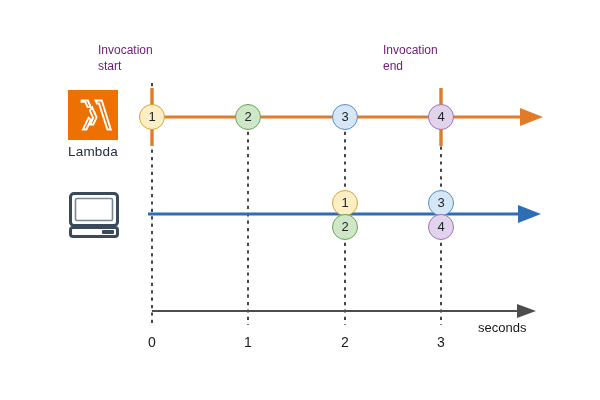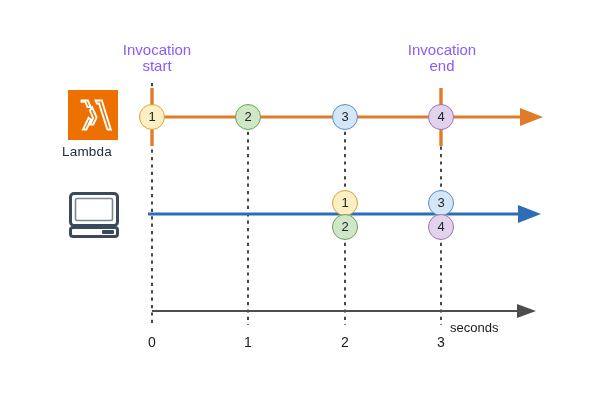--- a/index.html
+++ b/index.html
@@ -28,21 +28,21 @@
   
   .lambda-icon {
     position: absolute;
     left: 68px;
     top: 90px;
     width: 50px;
     height: 50px;
   }
   .lambda-label {
     position: absolute;
-    left: 42px;
+    left: 48px;
     top: 144px;
     width: 90px;
     text-align: center;
     font-size: 13.5px;
     color: #232f3e;
     letter-spacing: 0.2px;
   }
 
   
   .client-icon {
@@ -59,24 +59,23 @@
     width: 90px;
     text-align: center;
     font-size: 13.5px;
     color: #232f3e;
     letter-spacing: 0.2px;
   }
 
   
   .caption {
     position: absolute;
-    text-align: center;
-    font-size: 15px;
+    font-size: 12px;
     line-height: 16px;
-    color: #8b5cf6;
+    color: #701a75;
     white-space: pre-line;
   }
   .caption-start { left: 98px;  top: 42px;  width: 118px; }
   .caption-end   { left: 383px; top: 42px;  width: 118px; }
 
   
   .marker {
     position: absolute;
     width: 26px;
     height: 26px;
@@ -94,21 +93,21 @@
   .tick-label {
     position: absolute;
     width: 30px;
     text-align: center;
     font-size: 14px;
     color: #1a1a1a;
     top: 334px;
   }
   .axis-name {
     position: absolute;
-    left: 450px;
+    left: 478px;
     top: 320px;
     font-size: 13px;
     color: #1a1a1a;
   }
 </style>
 </head>
 <body>
 
 <div id="canvas">
 

